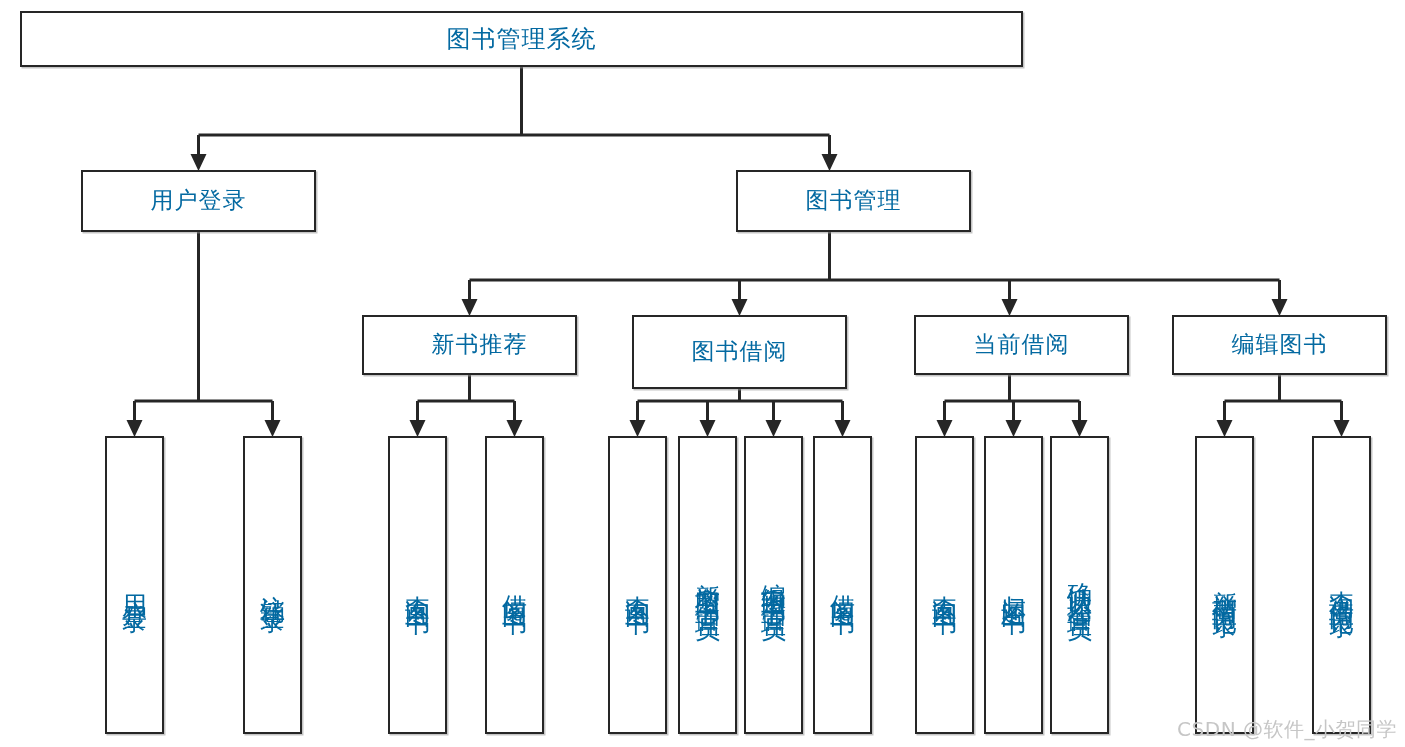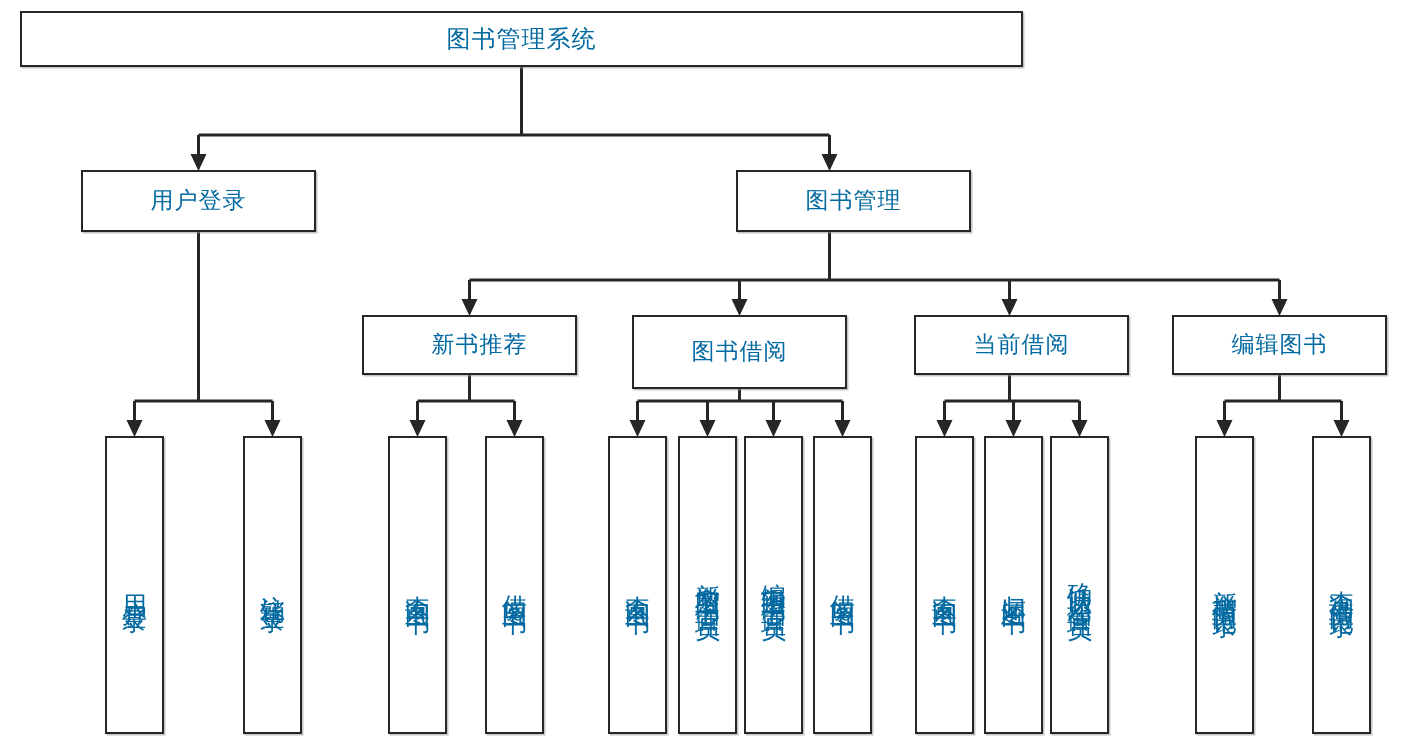--- a/index.html
+++ b/index.html
@@ -188,13 +188,14 @@
       <div class="node vert" style="left: 1050px; top: 436px; width: 59px; height: 298px; border-color: rgb(38, 38, 38); background: rgb(255, 255, 255);">
         <span class="label">确认归还（管理员）</span>
       </div>
       <div class="node vert" style="left: 1195px; top: 436px; width: 59px; height: 298px; border-color: rgb(38, 38, 38); background: rgb(255, 255, 255);">
         <span class="label">新增借阅记录</span>
       </div>
       <div class="node vert" style="left: 1312px; top: 436px; width: 59px; height: 298px; border-color: rgb(38, 38, 38); background: rgb(255, 255, 255);">
         <span class="label">查询借阅记录</span>
       </div>
     </div>
+  <div id="watermark">CSDN @软件_小贺同学</div>
 </div>
 
 </body></html>

